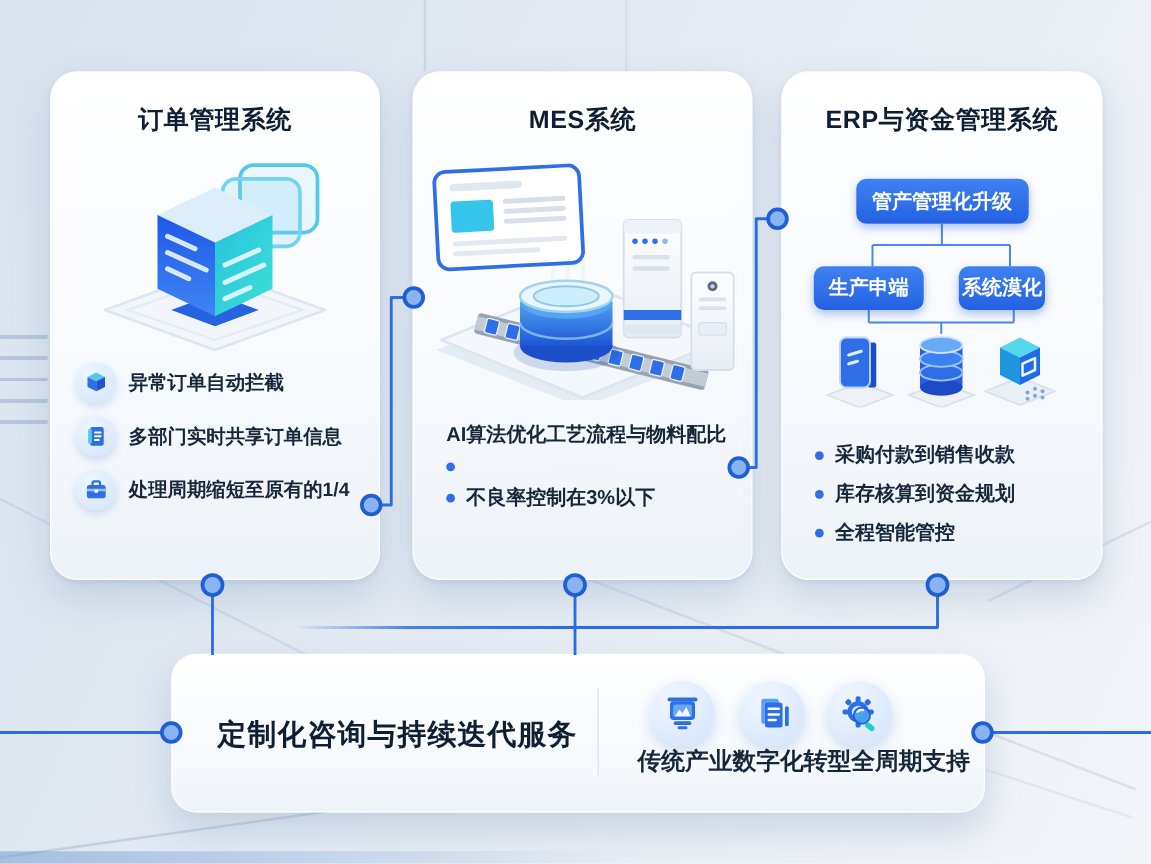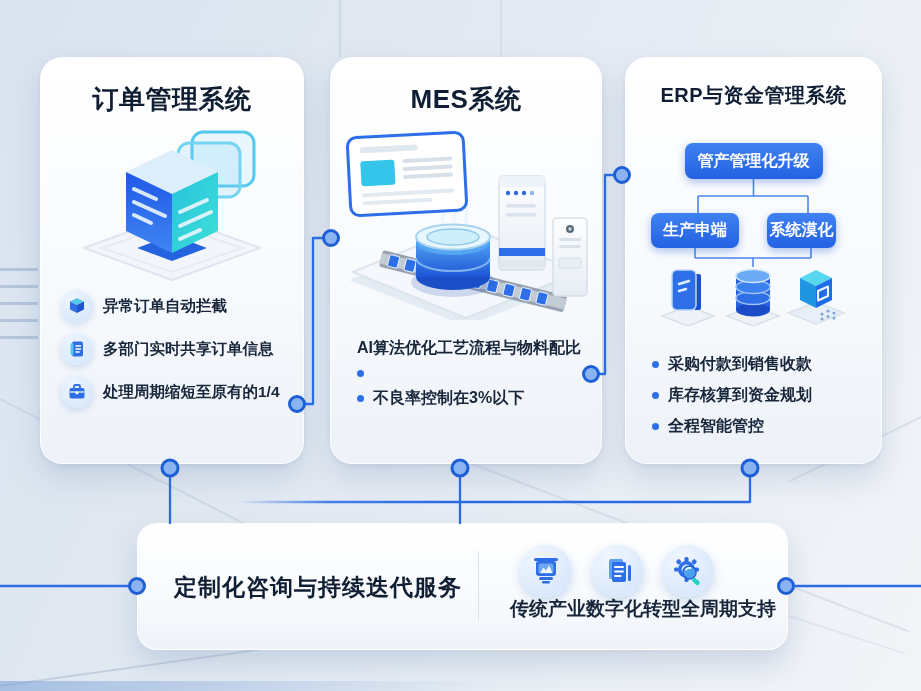--- a/index.html
+++ b/index.html
@@ -14,21 +14,21 @@
   .bg-stripes{position:absolute;left:0;top:268px;width:38px;height:82px;
     background:repeating-linear-gradient(180deg,rgba(140,165,200,.5) 0 3px,rgba(140,165,200,0) 3px 17px);}
   .bg-bottomband{position:absolute;left:0;bottom:0;width:100%;height:10px;
     background:linear-gradient(90deg,rgba(118,158,214,.55),rgba(118,158,214,0) 55%);}
   
   .card{position:absolute;border-radius:22px;z-index:2;
     background:linear-gradient(180deg,#ffffff 0%,#f7fafd 60%,#edf2f8 100%);
     box-shadow:0 14px 30px rgba(122,148,184,.28),0 2px 4px rgba(140,160,190,.18);
     border:1px solid rgba(255,255,255,.85);}
   .card-title{position:absolute;top:24px;left:0;right:0;text-align:center;
-    font-size:26px;font-weight:700;color:#0f1e33;letter-spacing:.5px;}
+    font-size:20px;font-weight:700;color:#0f1e33;letter-spacing:.5px;}
   .illus{position:absolute;left:50%;transform:translateX(-50%);}
   .item-list{position:absolute;left:20px;right:10px;top:232px;text-align:right;}
   .item-row{display:flex;align-items:center;gap:10px;margin-bottom:11px;}
   .badge{width:32px;height:32px;border-radius:50%;flex:0 0 auto;
     background:radial-gradient(circle at 35% 28%,#eef5fe,#d2e5fb);
     box-shadow:0 3px 7px rgba(100,140,200,.28);display:flex;align-items:center;justify-content:center;}
   .item-text{font-size:15.5px;font-weight:600;color:#18263b;white-space:nowrap;}
   .lead-block{position:absolute;left:26px;right:12px;top:280px;}
   .lead-text{font-size:16px;font-weight:600;color:#18263b;white-space:nowrap;}
   .bullet-row{display:flex;align-items:center;gap:9px;margin-top:11px;}

